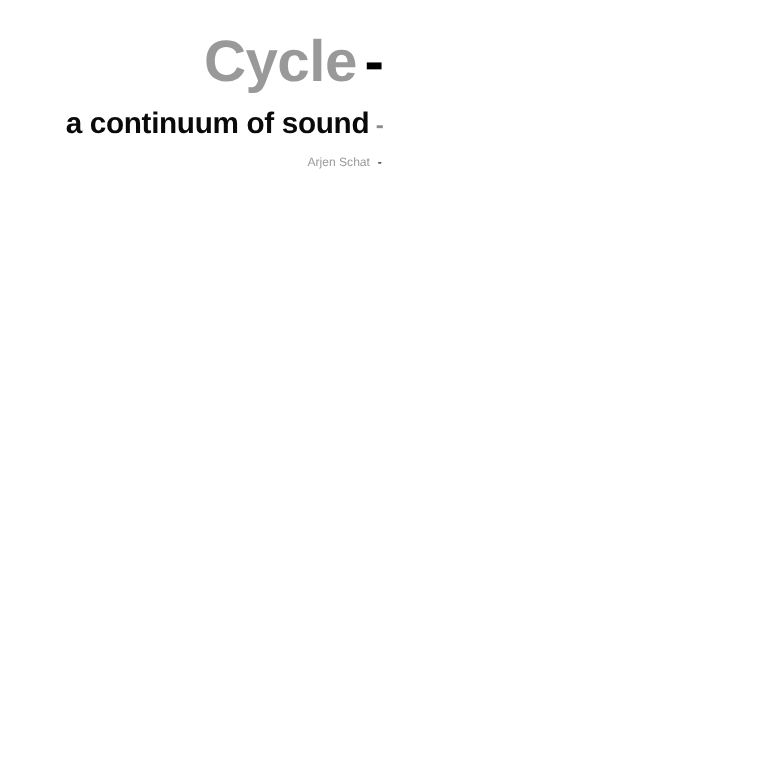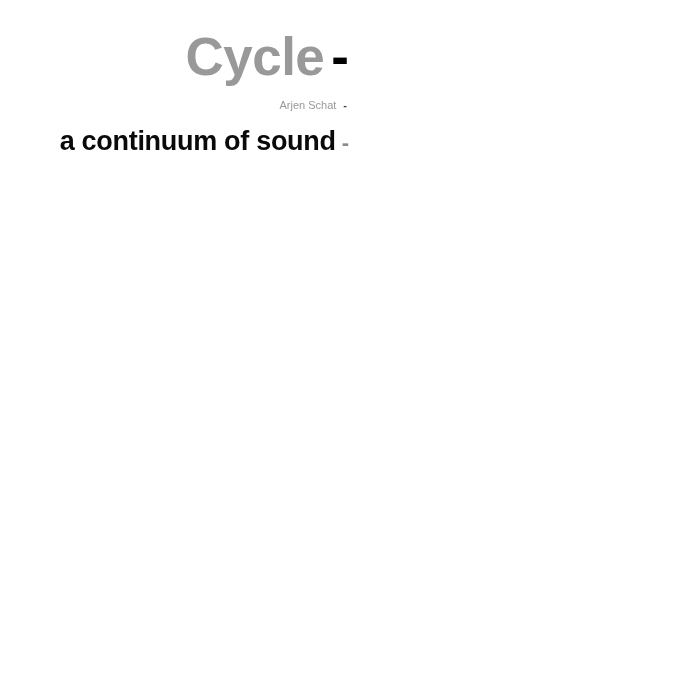--- a/index.html
+++ b/index.html
@@ -105,25 +105,25 @@
 <body>
 
 <div class="page">
 
   <div class="title-block">
 
     <div class="line line-title">
       <span class="title-text">Cycle</span><span class="title-dash">-</span>
     </div>
 
+    <div class="line line-subtitle">
+      <span class="subtitle-text">a continuum of sound</span><span class="subtitle-dash">-</span>
+    </div>
+
     <div class="line line-author">
       <span class="author-text">Arjen Schat</span><span class="author-dash">-</span>
-    </div>
-
-    <div class="line line-subtitle">
-      <span class="subtitle-text">a continuum of sound</span><span class="subtitle-dash">-</span>
     </div>
 
   </div>
 
   <div class="content-area"></div>
 
 </div>
 
 </body></html>

